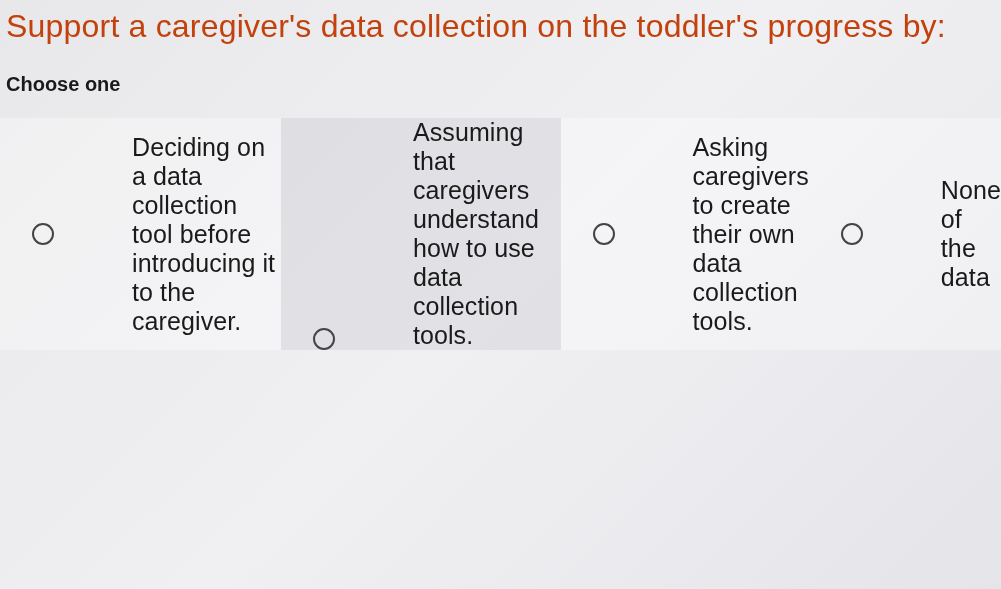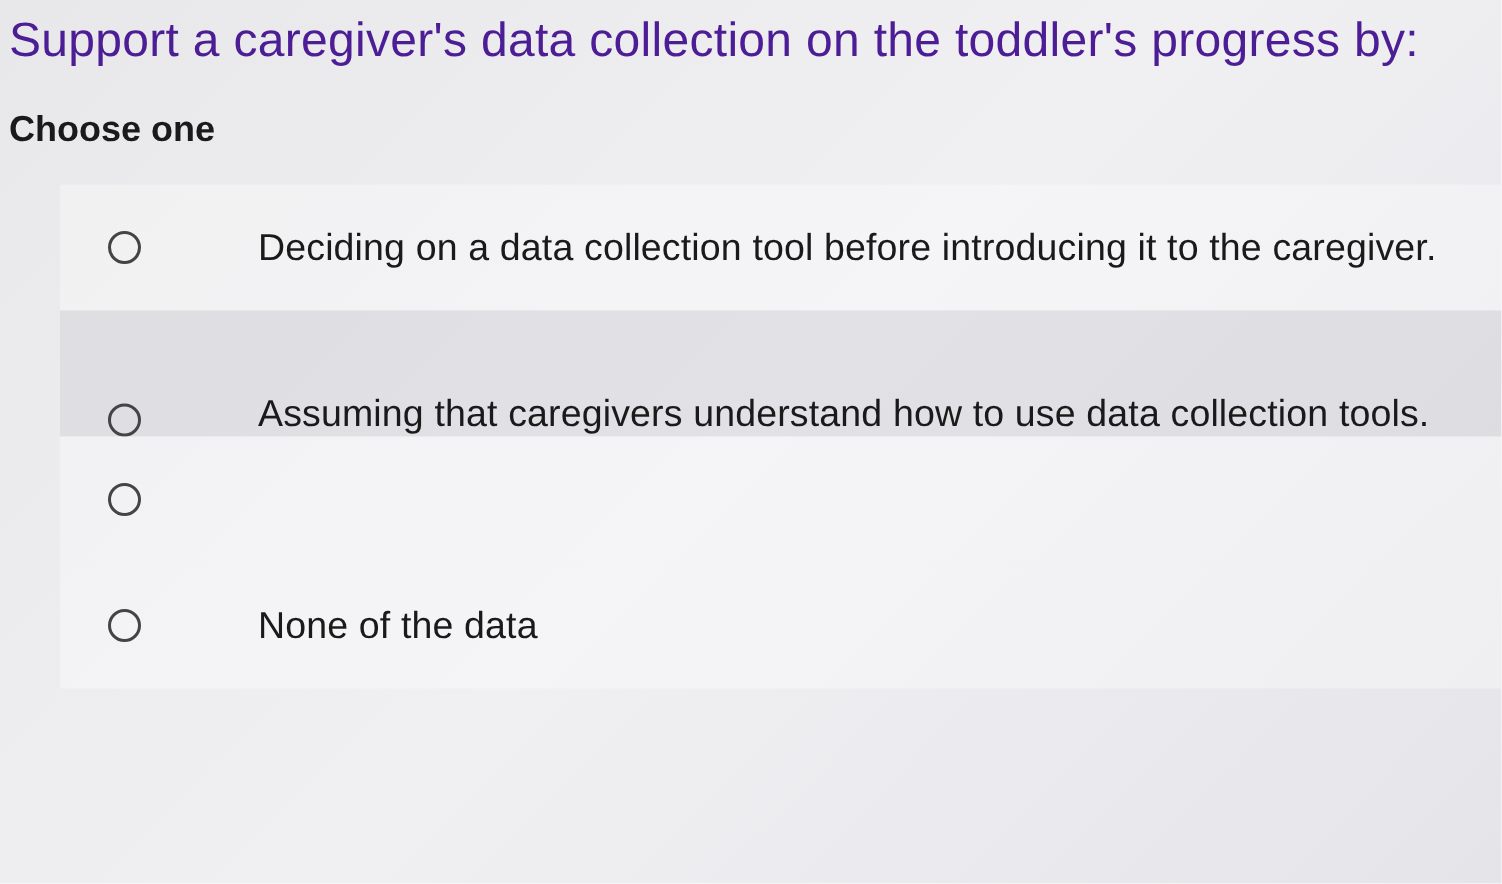--- a/index.html
+++ b/index.html
@@ -14,34 +14,32 @@
       height: 589px;
       overflow: hidden;
       color: #222;
     }
     .container {
       padding: 8px 0 0 0;
     }
     .question-title {
       font-size: 32px;
       font-weight: 400;
-      color: #4c1d95;
+      color: #c2410c;
       padding: 0 12px 28px 6px;
       letter-spacing: 0.2px;
     }
     .instruction {
-      font-size: 24px;
+      font-size: 20px;
       font-weight: 600;
       color: #1a1a1a;
       padding: 0 0 22px 6px;
     }
     .options {
       display: flex;
-      flex-direction: column;
-      margin-left: 40px;
     }
     .option-row {
       display: flex;
       align-items: center;
       min-height: 84px;
       padding: 0 0 0 32px;
     }
     .option-row.lighter {
       background: rgba(255,255,255,0.35);
     }
@@ -82,20 +80,21 @@
       <div class="option-label">Deciding on a data collection tool before introducing it to the caregiver.</div>
     </div>
 
     <div class="option-row darker">
       <div class="radio"></div>
       <div class="option-label">Assuming that caregivers understand how to use data collection tools.</div>
     </div>
 
     <div class="option-row lighter">
       <div class="radio"></div>
+      <div class="option-label">Asking caregivers to create their own data collection tools.</div>
     </div>
 
 
     <div class="option-row lighter">
       <div class="radio"></div>
       <div class="option-label">None of the data</div>
     </div>
 
   </div>
 </div>

